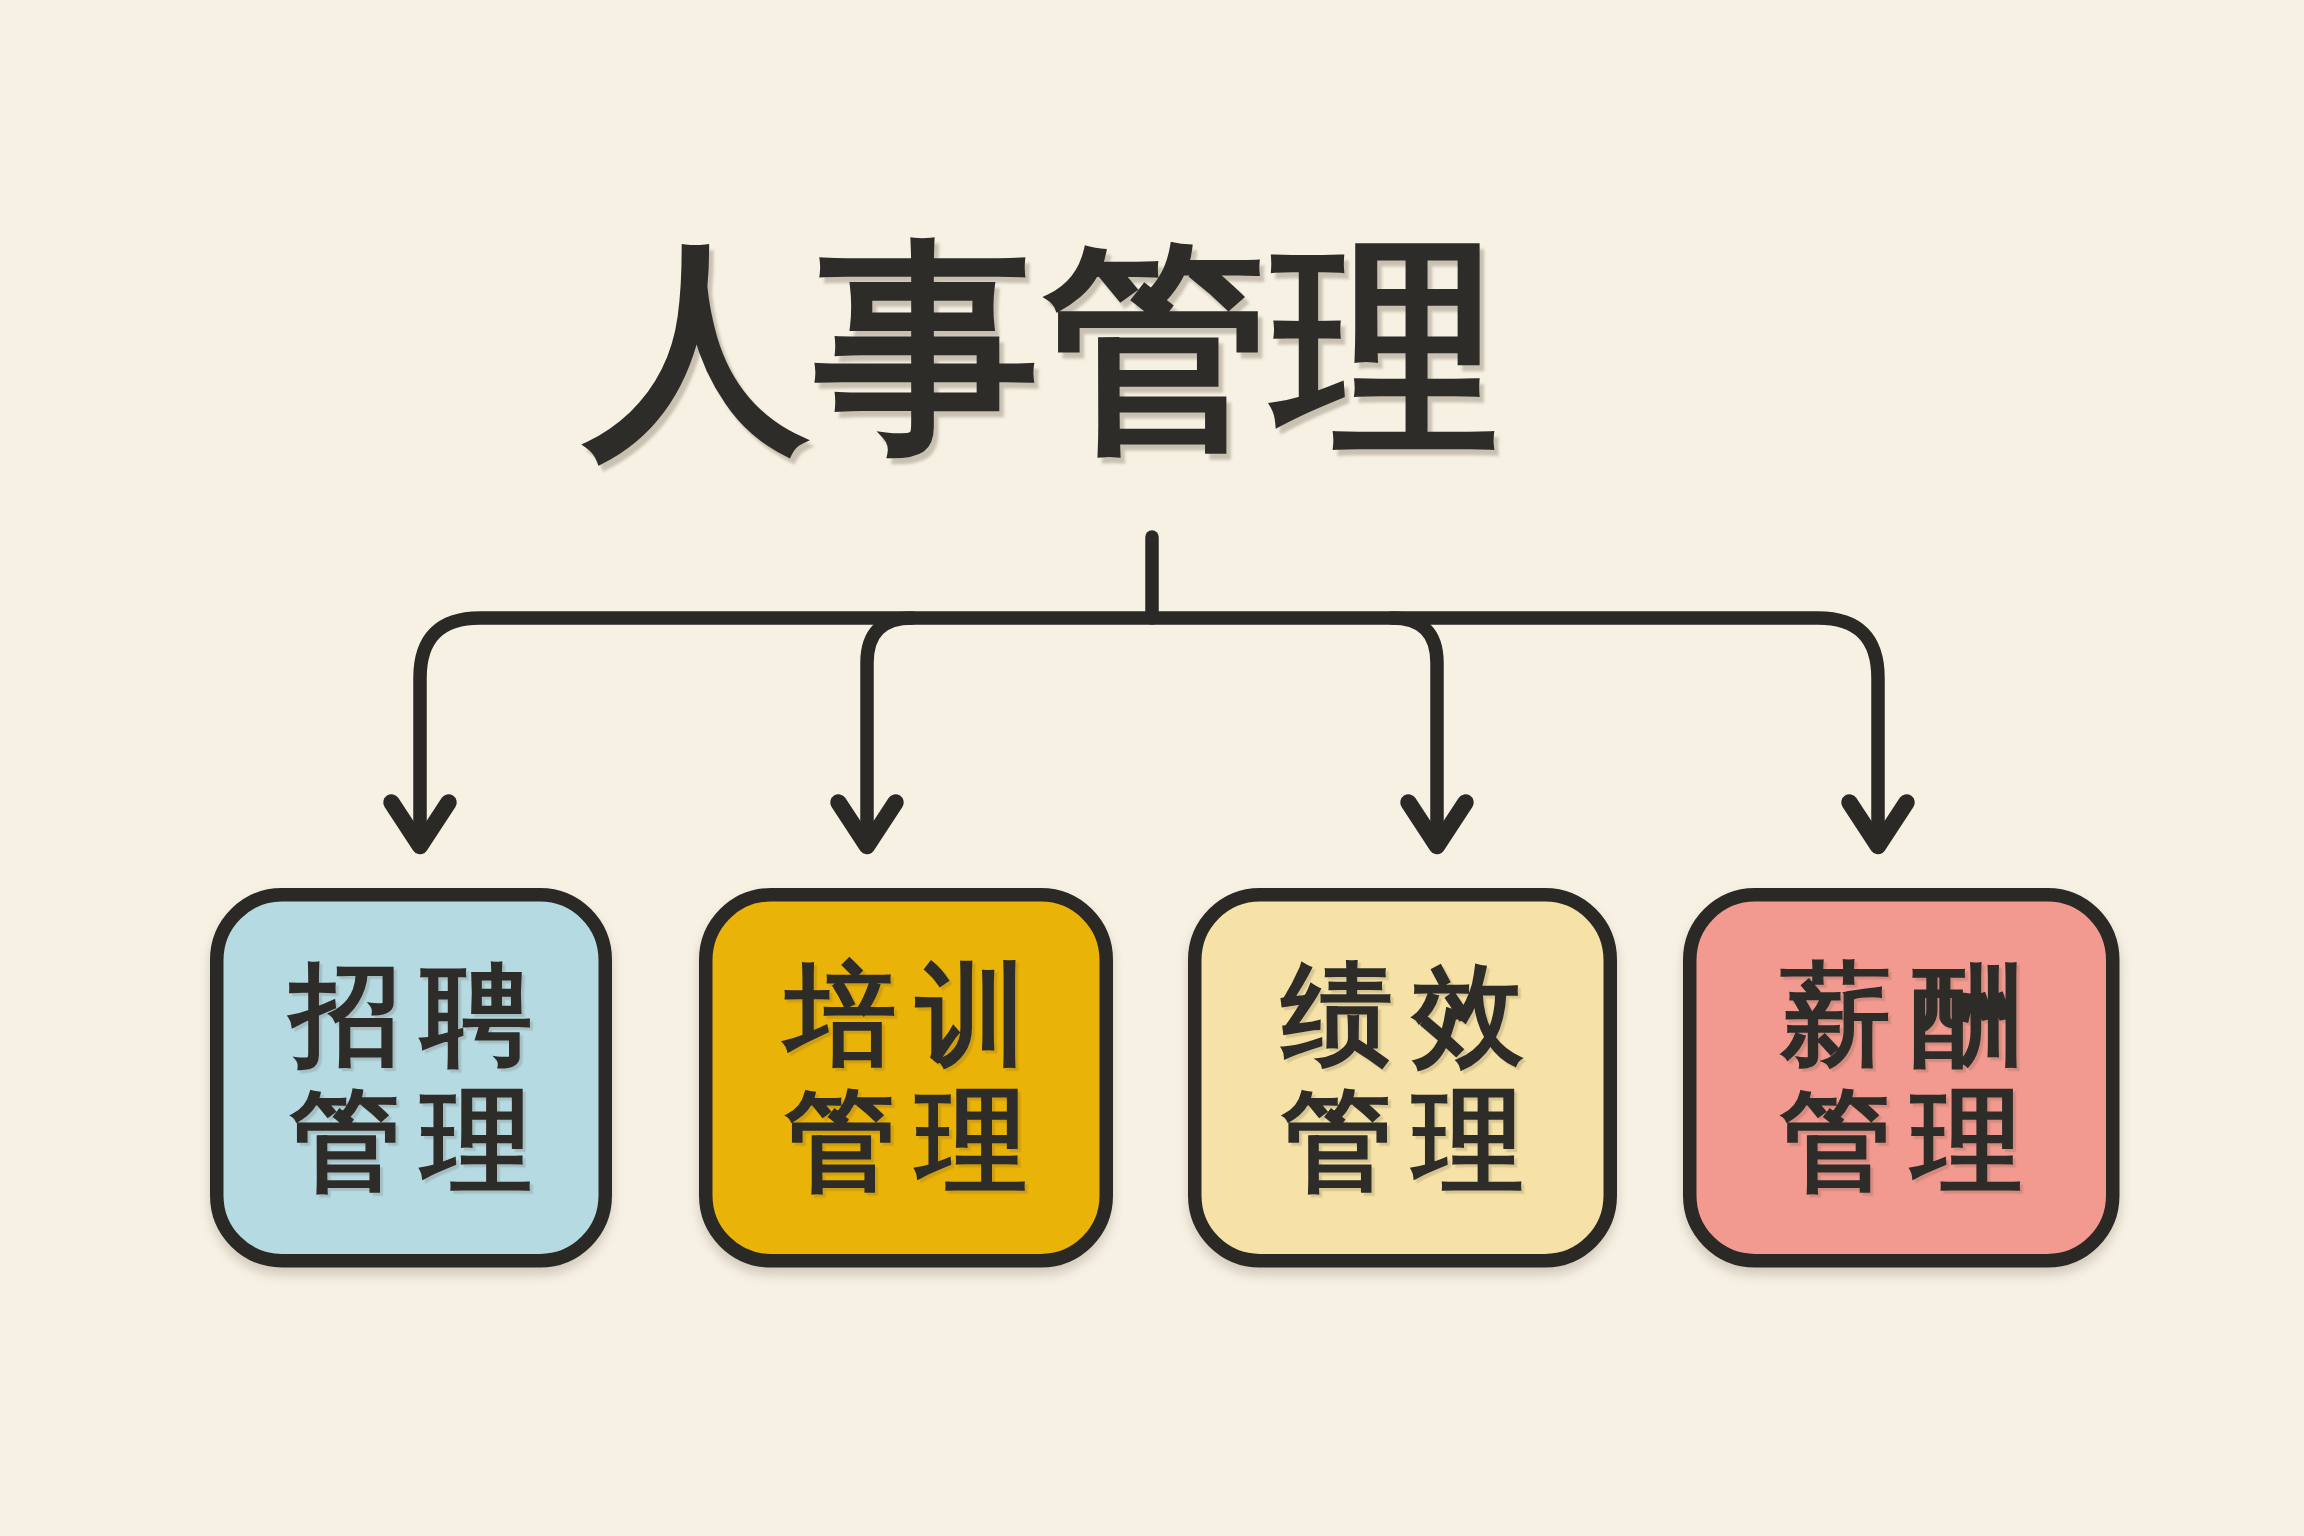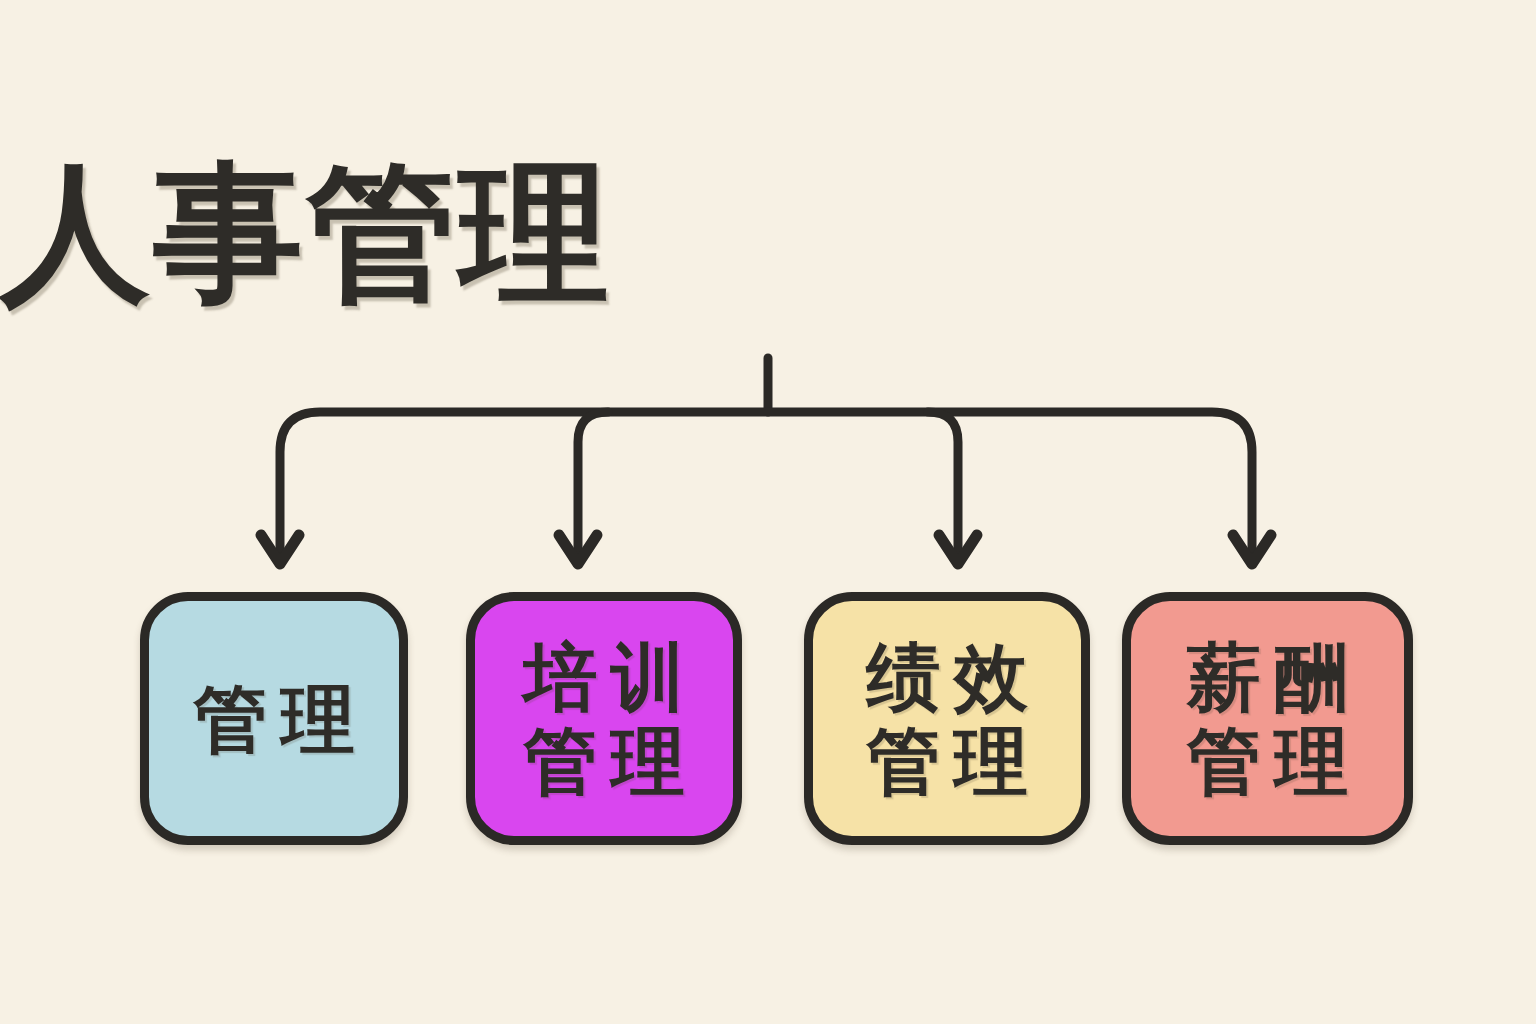--- a/index.html
+++ b/index.html
@@ -16,20 +16,21 @@
   }
   .canvas {
     position: relative;
     width: 1536px; height: 1024px;
     background: var(--background);
   }
   .title {
     position: absolute;
     top: 158px; left: 0;
     width: 1392px;
+    text-align: center;
     font-size: 150px;
     line-height: 1.0;
     font-weight: 900;
     letter-spacing: 0.02em;
     color: var(--text);
     text-shadow: 3px 4px 2px rgba(80, 68, 48, 0.28);
     white-space: nowrap;
   }
   .connector {
     position: absolute;
@@ -62,21 +63,21 @@
     line-height: 84px;
     font-weight: 900;
     color: var(--text);
     letter-spacing: 0.18em;
     padding-left: 0.18em; 
     white-space: nowrap;
     text-shadow: 2px 2px 1px rgba(80, 68, 48, 0.18);
   }
   .node-1 { left: 140px;  width: 268px; }
   .node-2 { left: 466px;  width: 276px; }
-  .node-3 { left: 792px;  width: 286px; margin-left: 12px; }
+  .node-3 { left: 792px;  width: 286px; }
   .node-4 { left: 1122px; width: 291px; }
 </style>
 </head>
 <body>
 
 <div class="canvas">
 
   <div class="title">人事管理</div>
 
   <svg class="connector" viewBox="0 0 1536 1024" xmlns="http://www.w3.org/2000/svg" aria-hidden="true">
@@ -89,24 +90,25 @@
 
     <path class="trunk" d="M928 412 Q958 412 958 442 L958 550"></path>
 
     <path class="chevron" d="M261 535 L280 564 L299 535"></path>
     <path class="chevron" d="M559 535 L578 564 L597 535"></path>
     <path class="chevron" d="M939 535 L958 564 L977 535"></path>
     <path class="chevron" d="M1233 535 L1252 564 L1271 535"></path>
   </svg>
 
   <div class="node node-1" style="background-color: rgb(182, 218, 226);">
+    <div class="node-line">招聘</div>
     <div class="node-line">管理</div>
   </div>
 
-  <div class="node node-2" style="background-color: #d946ef;">
+  <div class="node node-2" style="background-color: #eab308;">
     <div class="node-line">培训</div>
     <div class="node-line">管理</div>
   </div>
 
   <div class="node node-3" style="background-color: rgb(246, 226, 167);">
     <div class="node-line">绩效</div>
     <div class="node-line">管理</div>
   </div>
 
   <div class="node node-4" style="background-color: rgb(242, 154, 144);">

